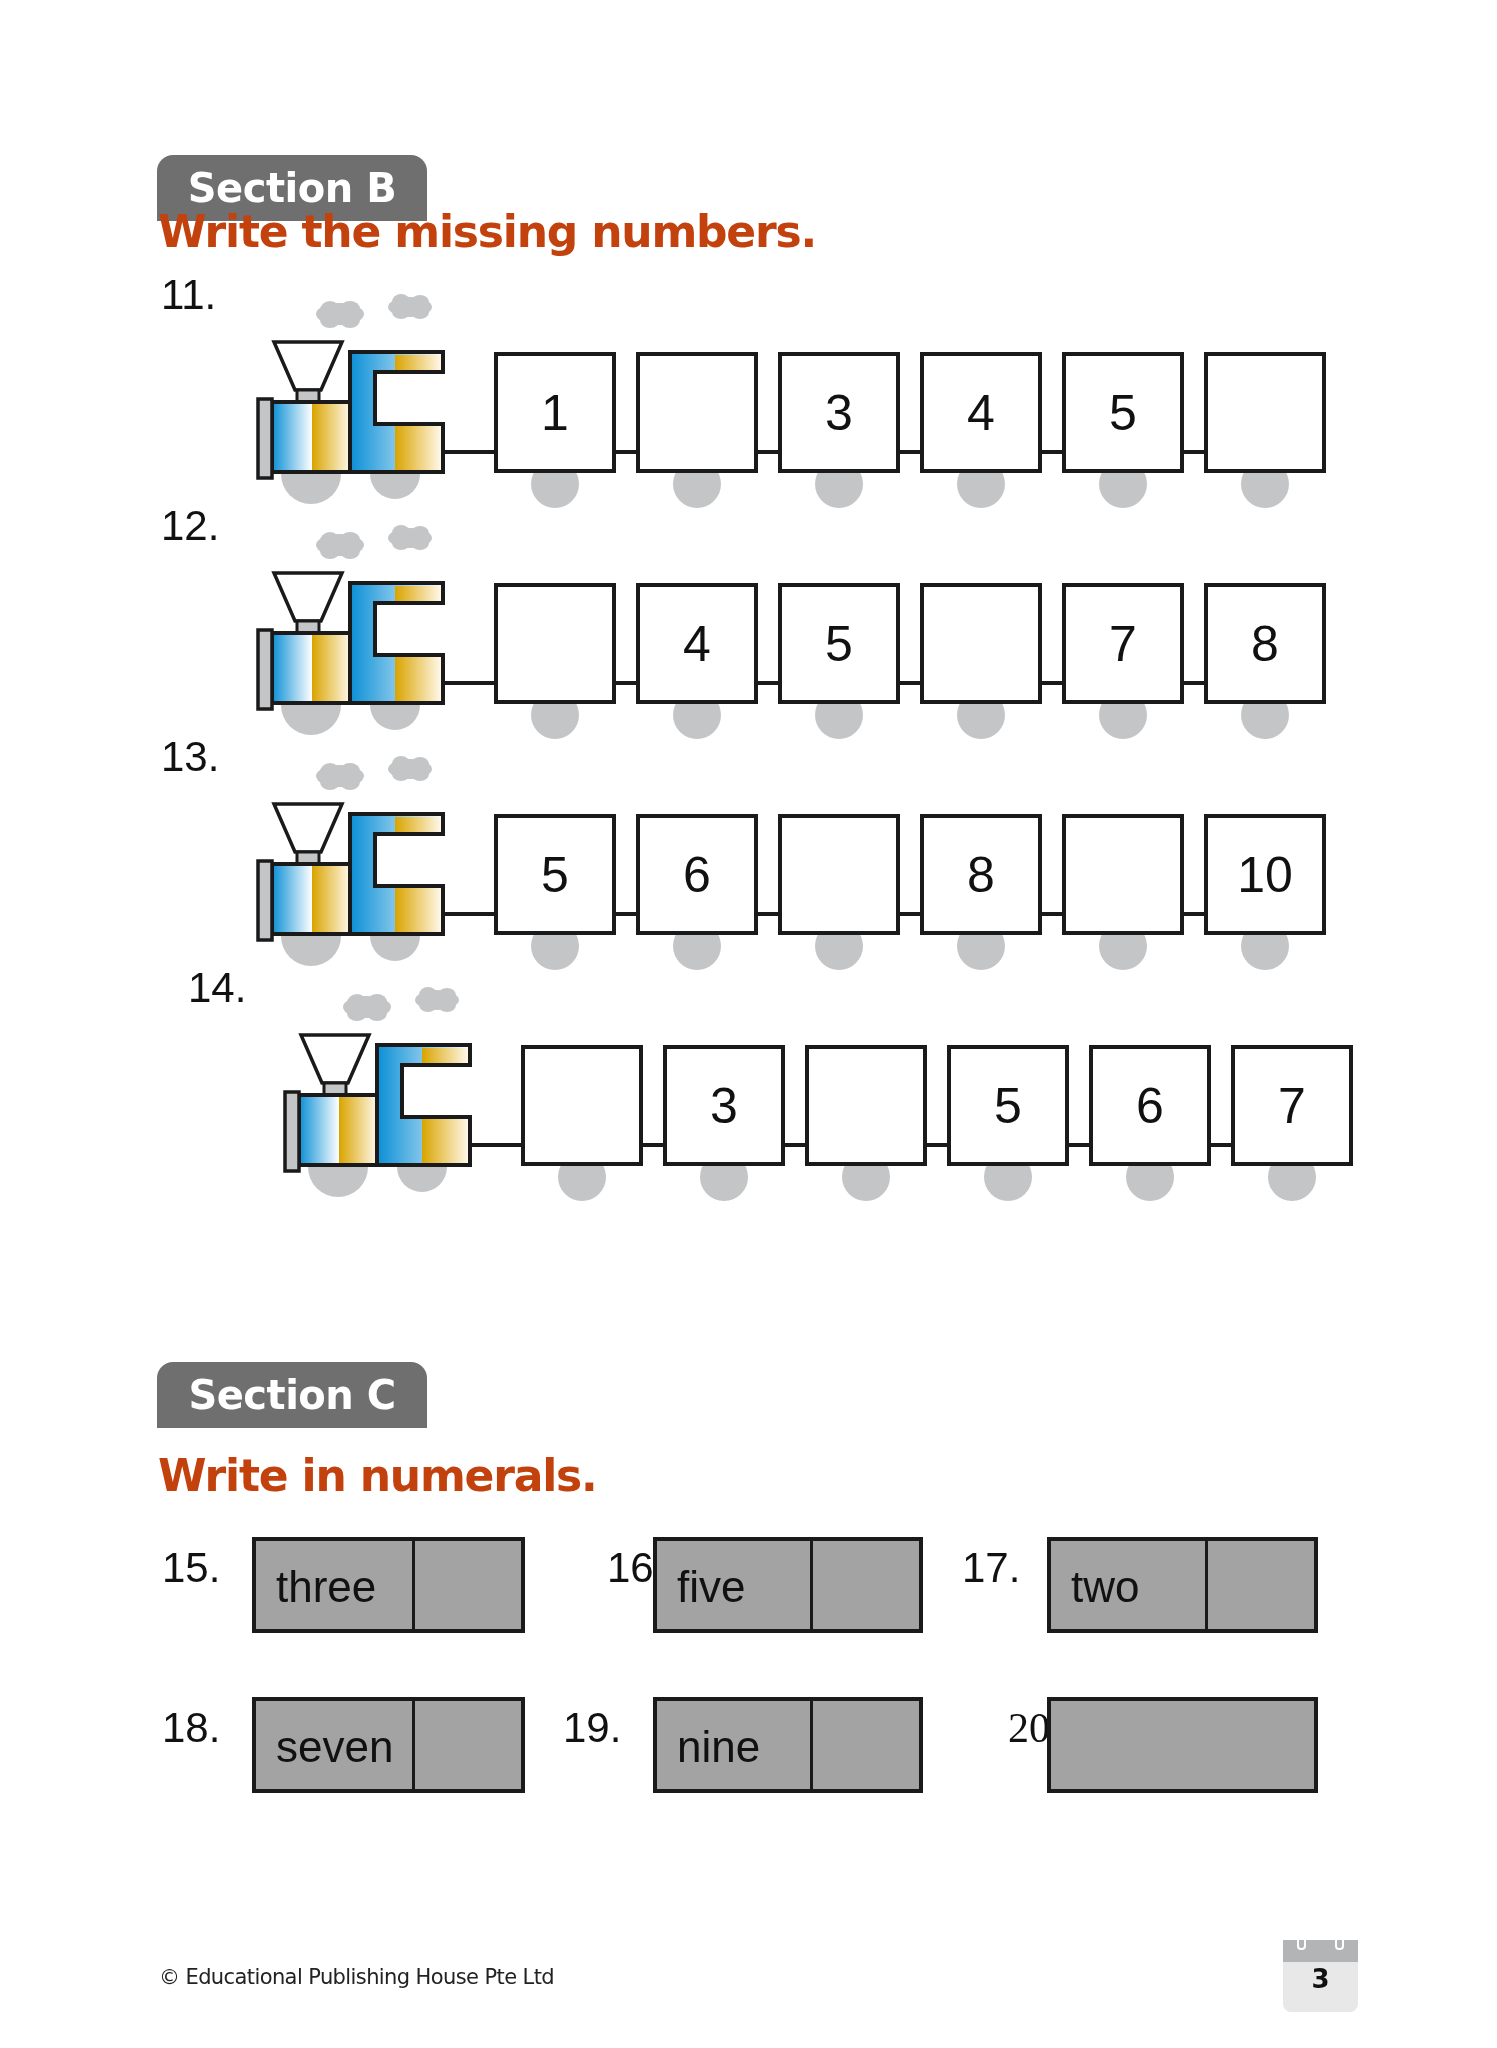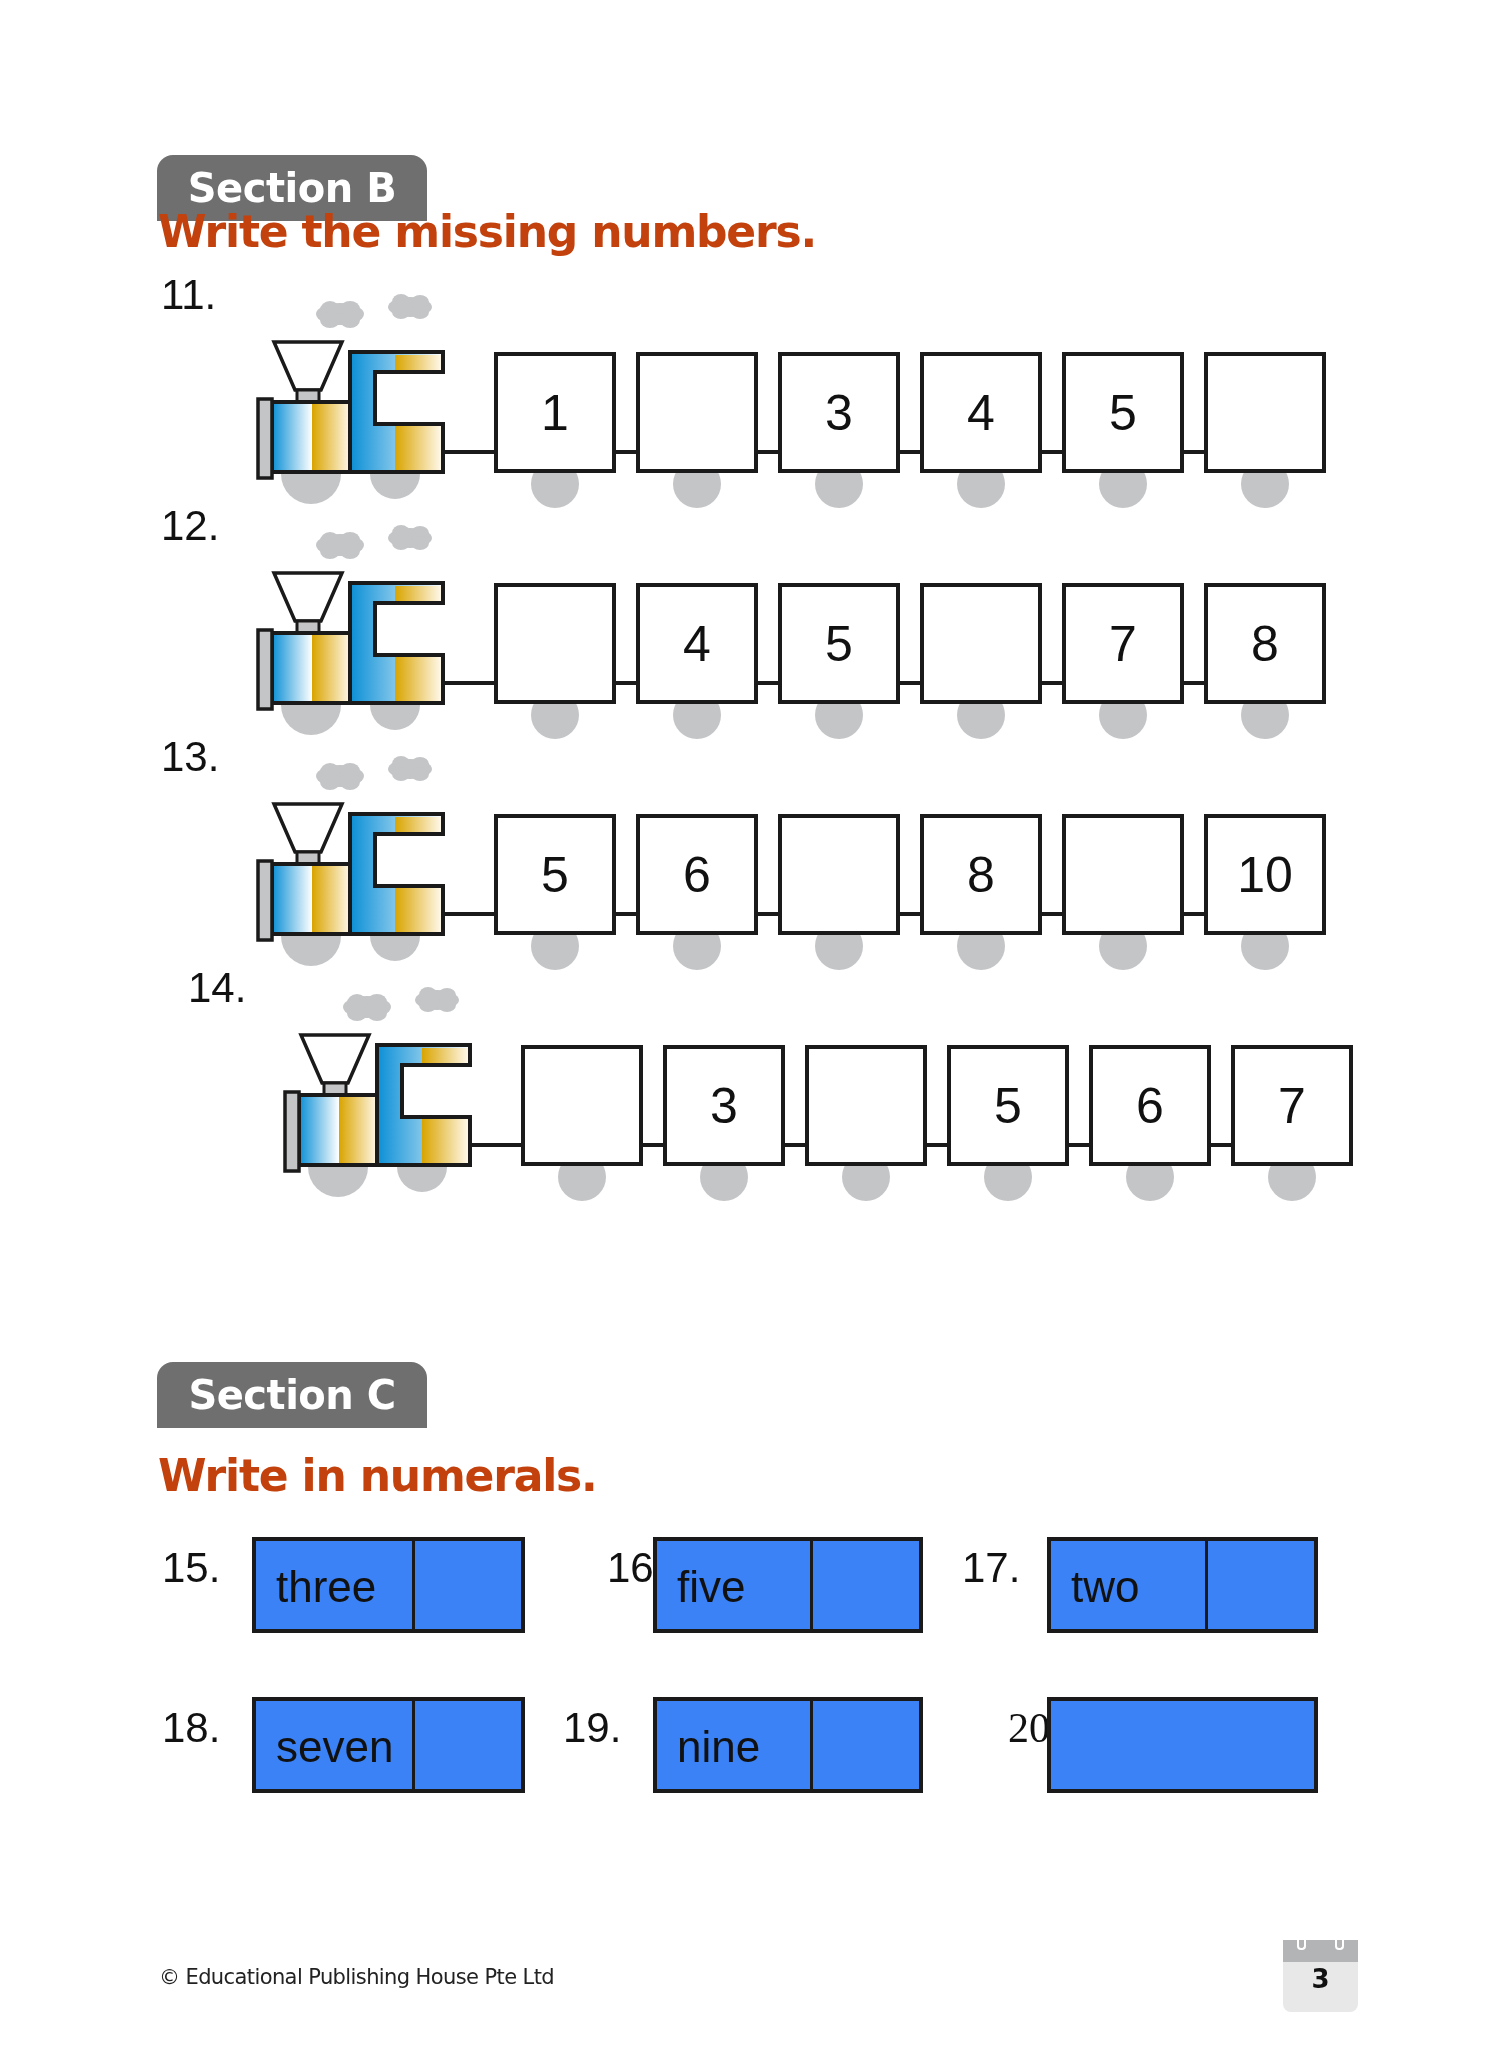--- a/index.html
+++ b/index.html
@@ -13,21 +13,21 @@
     font-size: 44px; letter-spacing: -1.2px; color: #c2410c; white-space: nowrap; }
   .q-label { position: absolute; font-size: 42px; color: #111; white-space: nowrap; line-height: 1; }
   .train { position: absolute; left: 0; width: 1497px; height: 231px; }
   .train svg { position: absolute; left: 0; top: 0; }
   .car { position: absolute; width: 122px; height: 121px; box-sizing: border-box;
     border: 4px solid #1a1a1a; background: #fff; display: flex; align-items: center;
     justify-content: center; font-size: 50px; color: #111; }
   .car-wheel { position: absolute; width: 48px; height: 48px; border-radius: 50%; background: #c4c5c7; }
   .connector { position: absolute; height: 4px; background: #1a1a1a; }
   .word-box { position: absolute; height: 96px; box-sizing: border-box; border: 4px solid #1a1a1a;
-    display: flex; background: #3b82f6; }
+    display: flex; background: #a3a3a3; }
   .word-box .word { flex: 1; border-right: 3px solid #1a1a1a; display: flex; align-items: center;
     padding-left: 20px; font-size: 44px; color: #111; padding-top: 4px; box-sizing: border-box; }
   .word-box .answer { width: 106px; }
   .footer-copy { position: absolute; left: 159px; top: 1965px; font-size: 21px; color: #222;
     font-family: "DejaVu Sans", sans-serif; letter-spacing: -0.6px; }
   .page-badge { position: absolute; left: 1283px; top: 1940px; width: 75px; height: 72px;
     background: #e8e8e9; border-radius: 0 0 8px 8px; }
   .page-badge .strip { position: absolute; left: 0; top: 0; width: 75px; height: 22px; background: #b3b4b6; }
   .page-badge .ring { position: absolute; top: -6px; width: 5px; height: 14px; border: 2px solid #ffffff;
     border-top: none; border-radius: 0 0 4px 4px; }

